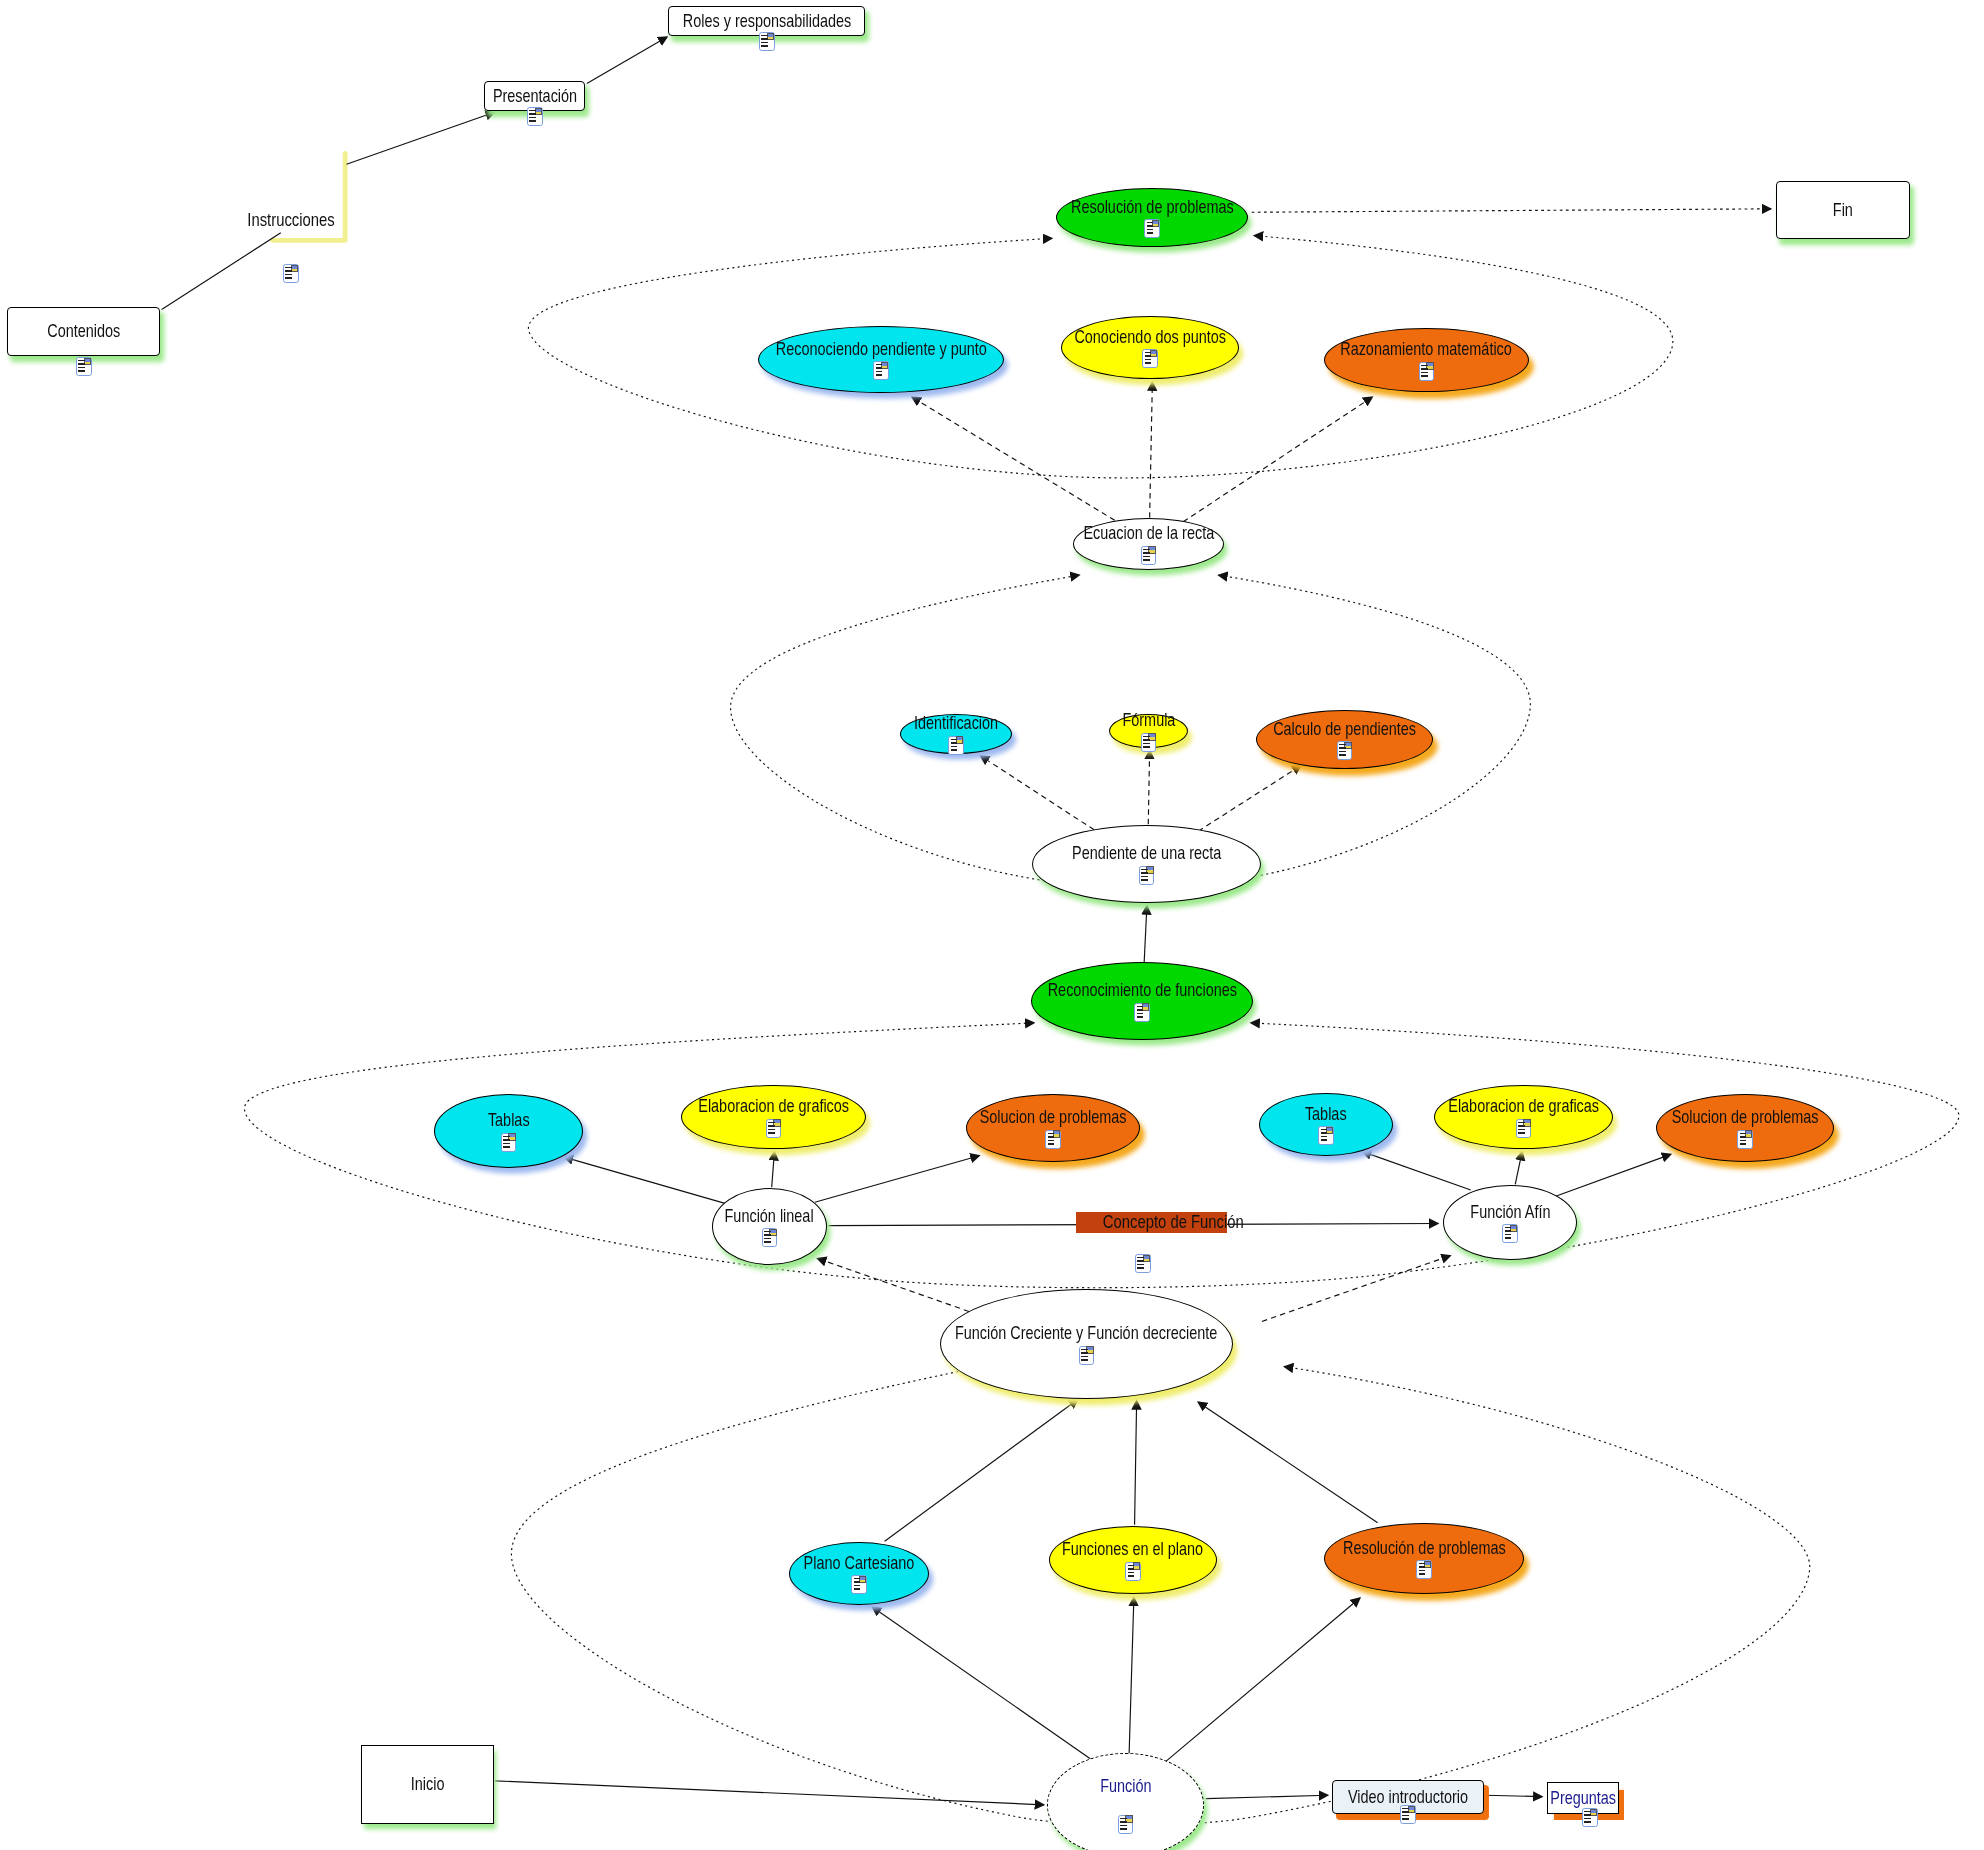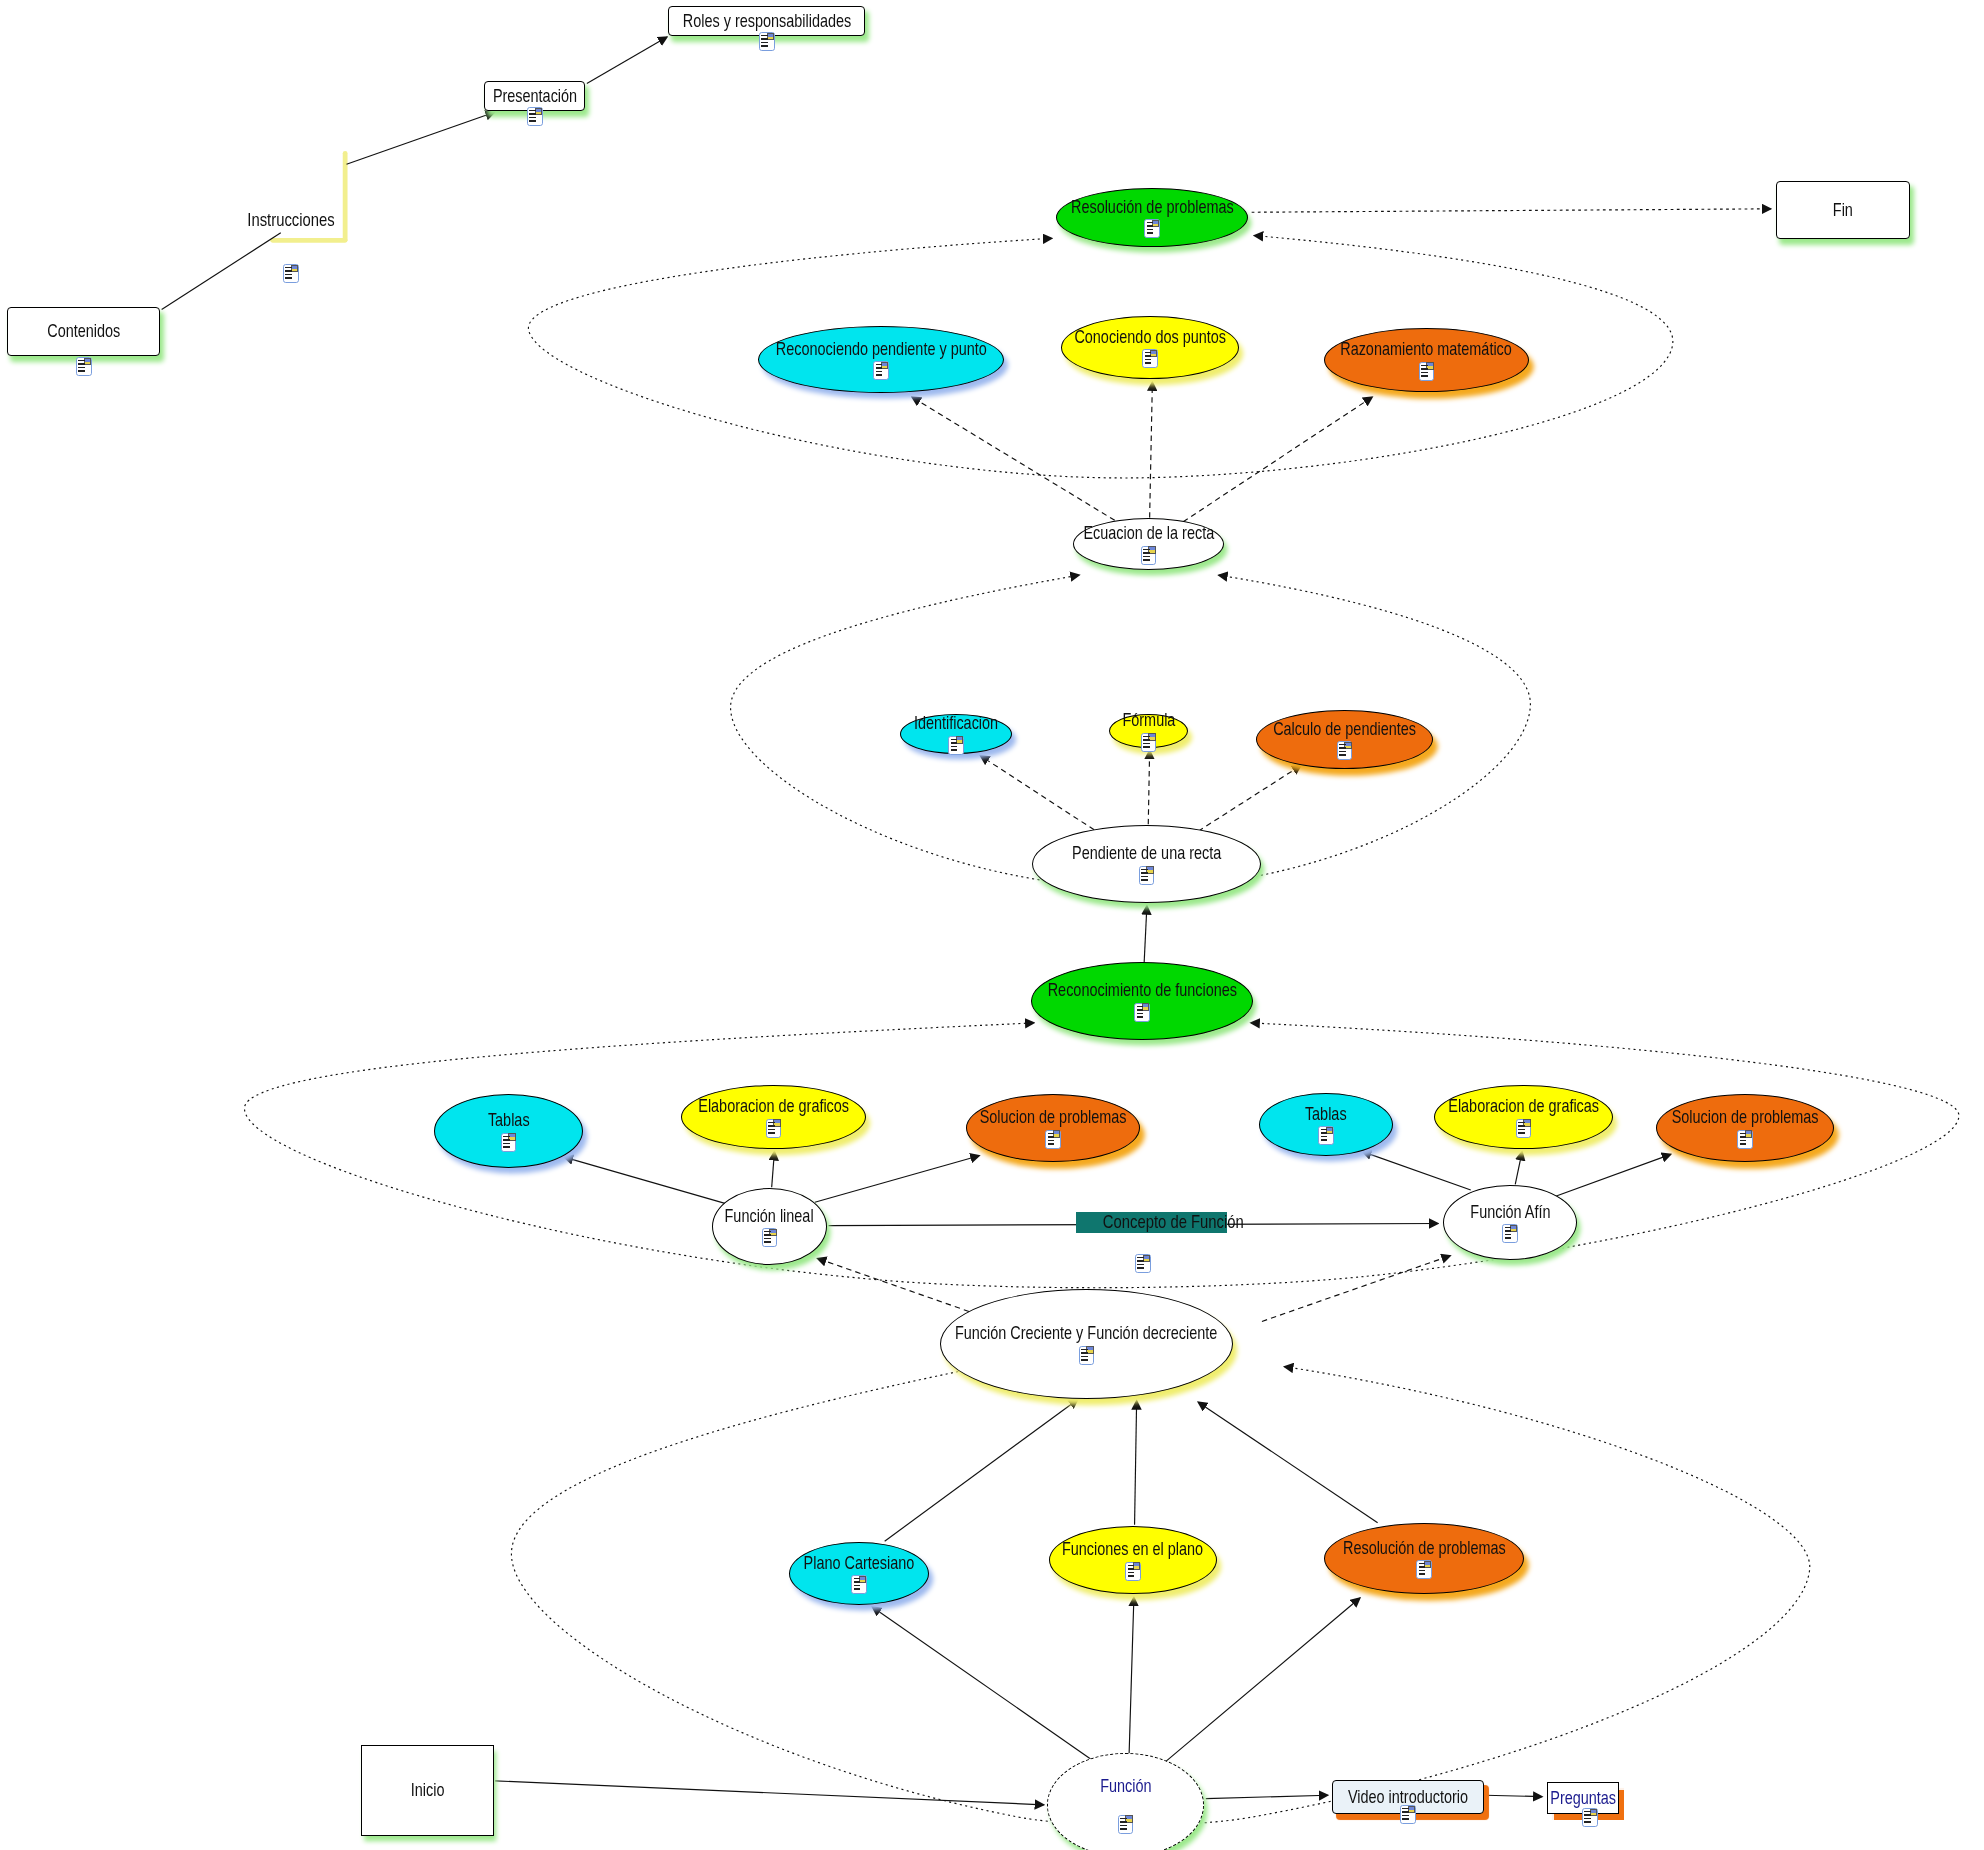--- a/index.html
+++ b/index.html
@@ -28,21 +28,21 @@
   .c-video{background:var(--video_fill,#eaf2f8);}
   .sh-g{box-shadow:3.4px 5.5px 4.8px var(--shadow_green,#9ce98c);}
   .sh-b{box-shadow:4.1px 5.5px 4.8px var(--shadow_blue,#9db9ef);}
   .sh-y{box-shadow:4.1px 6.2px 4.8px var(--shadow_yellow,#f0ee6e);}
   .sh-o{box-shadow:4.8px 6.8px 4.8px var(--shadow_orange,#f5a91e);}
   .sh-oh{box-shadow:4.8px 5.5px 0.7px var(--shadow_orange_hard,#f07010);}
   .dashdot{border-style:dashed;}
   .gap-lg{gap:18px;}
   .free{position:absolute;z-index:2;text-align:center;}
   .free .lbl{font-size:19px;}
-  .mask{background:#0f766e;padding:0 6.8px;}
+  .mask{background:#c2410c;padding:0 6.8px;}
   .res-icon{
     position:relative;width:13.7px;height:17px;background:#fff;
     border:1.4px solid var(--icon_border,#7a9ede);border-radius:2.7px;flex:none;z-index:3;
   }
   .res-icon::before{
     content:"";position:absolute;right:0.7px;top:0.7px;width:5.5px;height:5.5px;
     background:linear-gradient(to bottom,#6d86d8 0 2.7px,#e8d44c 2.7px 5.5px);
     outline:0.7px solid #555;
   }
   .res-icon::after{
@@ -224,21 +224,21 @@
     <span class="res-icon"></span>
   </div>
   <div class="node ell c-yellow sh-y" style="left:1049px;top:1526px;width:168px;height:68px">
     <span class="lbl">Funciones en el plano</span>
     <span class="res-icon"></span>
   </div>
   <div class="node ell c-orange sh-o" style="left:1324px;top:1523px;width:200px;height:71px">
     <span class="lbl">Resolución de problemas</span>
     <span class="res-icon"></span>
   </div>
-  <div class="node box c-white sh-g" style="left:361px;top:1745px;width:133px;height:91px">
+  <div class="node box c-white sh-g" style="left:361px;top:1745px;width:133px;height:79px">
     <span class="lbl">Inicio</span>
   </div>
   <div class="node ell c-white sh-g dashdot t-navy gap-lg" style="left:1047px;top:1753px;width:157px;height:104px">
     <span class="lbl">Función</span>
     <span class="res-icon"></span>
   </div>
   <div class="node box round c-video sh-oh" style="left:1332px;top:1780px;width:152px;height:34px">
     <span class="lbl">Video introductorio</span>
   </div>
   <span class="res-icon icon-abs" style="left:1400px;top:1805px"></span>

